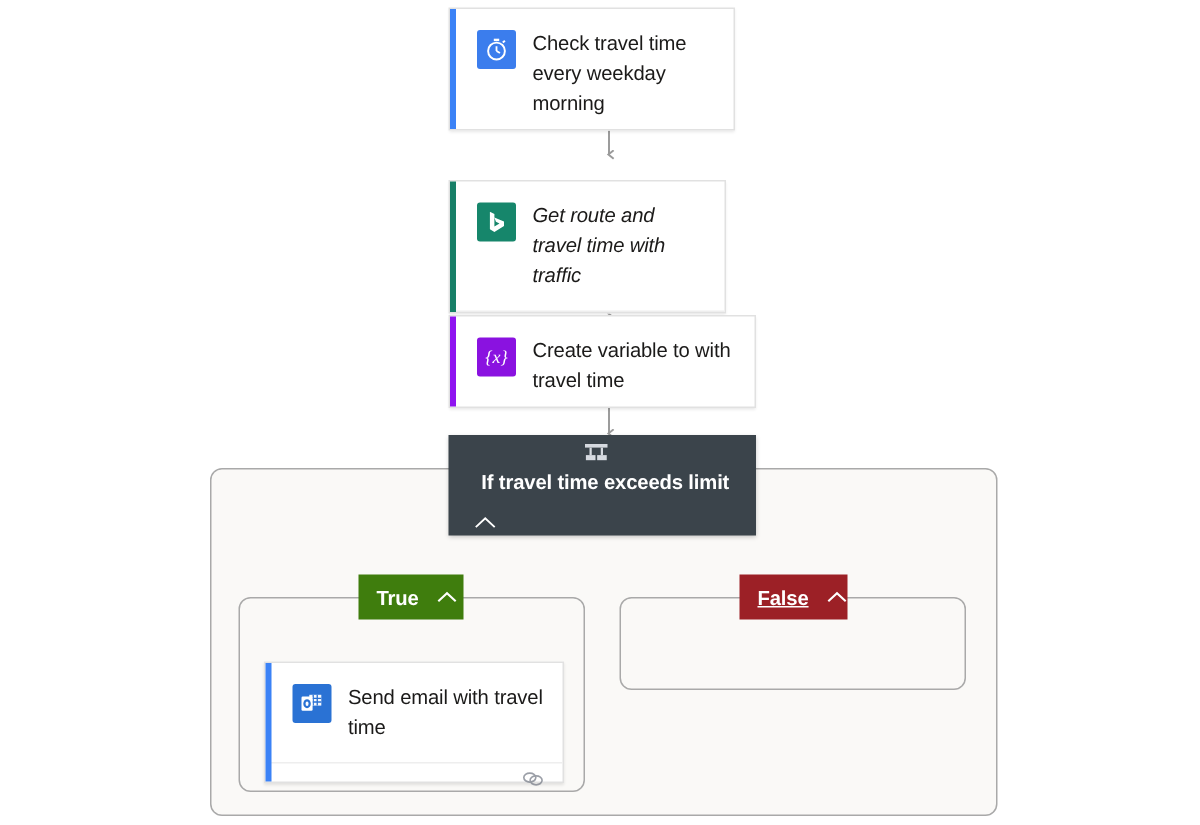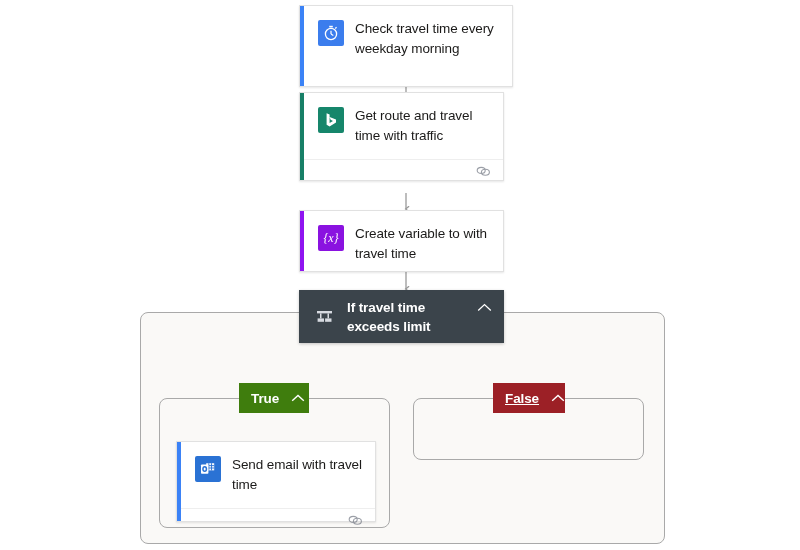--- a/index.html
+++ b/index.html
@@ -191,37 +191,37 @@
 
     <line x1="274" y1="413" x2="274" y2="430" stroke="#9a9a9a" stroke-width="1.3" marker-end="url(#arw)"></line>
   </svg>
 
   <div class="scope-outer" style="left:140px; top:312px; width:525px; height:232px;"></div>
 
   <div class="scope-inner" style="left:159px; top:398px; width:231px; height:130px;"></div>
 
   <div class="scope-inner" style="left:413px; top:398px; width:231px; height:62px;"></div>
 
-  <div class="card" style="left:299px; top:5px; width:214px; height:82px;">
+  <div class="card" style="left:299px; top:5px; width:191px; height:82px;">
     <div class="accent" style="background:#3b82f6;"></div>
     <div class="card-main">
       <div class="card-icon" style="background:#3b7ded;">
         <svg width="16" height="16" viewBox="0 0 16 16">
           <rect x="6.2" y="0.8" width="3.6" height="1.6" fill="#ffffff"></rect>
           <circle cx="8" cy="9" r="5.6" fill="none" stroke="#ffffff" stroke-width="1.3"></circle>
           <line x1="8" y1="9" x2="8" y2="5.8" stroke="#ffffff" stroke-width="1.2"></line>
           <line x1="8" y1="9" x2="10.3" y2="10.4" stroke="#ffffff" stroke-width="1.2"></line>
           <line x1="12.2" y1="3.4" x2="13.6" y2="2.2" stroke="#ffffff" stroke-width="1.3"></line>
         </svg>
       </div>
       <div class="card-title">Check travel time every weekday morning</div>
     </div>
   </div>
 
-  <div class="card" style="left:299px; top:92px; width:205px; height:89px;">
+  <div class="card" style="left:299px; top:120px; width:185px; height:89px;font-style:italic;">
     <div class="accent" style="background:#177f67;"></div>
     <div class="card-main">
       <div class="card-icon" style="background:#16866b;">
         <svg width="17" height="17" viewBox="0 0 17 17">
           <path d="M3.6,1.2 L6.6,2.6 L6.6,11.0 L10.0,9.0 L7.6,7.8 L6.6,5.0 L13.0,7.6 L13.0,10.6 L6.6,14.6 L3.6,12.8 Z" fill="#ffffff"></path>
         </svg>
       </div>
       <div class="card-title">Get route and travel time with traffic</div>
     </div>
     <div class="card-footer">
@@ -237,21 +237,21 @@
   <div class="card" style="left:299px; top:210px; width:205px; height:62px;">
     <div class="accent" style="background:#8f14f0;"></div>
     <div class="card-main">
       <div class="card-icon" style="background:#8a12e0; font-size:12px; font-style:italic; font-family:'Liberation Serif', serif;">
         <span>{x}</span>
       </div>
       <div class="card-title">Create variable to with travel time</div>
     </div>
   </div>
 
-  <div class="cond-card" style="left:299px; top:290px; width:205px; height:53px;">
+  <div class="cond-card" style="left:299px; top:290px; width:205px; height:67px;flex-direction:column;">
     <div class="cond-icon">
       <svg width="19" height="19" viewBox="0 0 19 19">
         <rect x="2.0" y="4.0" width="15.0" height="2.4" fill="#d6dae0"></rect>
         <rect x="5.0" y="6.4" width="1.5" height="5.0" fill="#d6dae0"></rect>
         <rect x="12.5" y="6.4" width="1.5" height="5.0" fill="#d6dae0"></rect>
         <rect x="2.6" y="11.4" width="6.4" height="3.4" fill="#d6dae0"></rect>
         <rect x="10.1" y="11.4" width="6.4" height="3.4" fill="#d6dae0"></rect>
       </svg>
     </div>
     <div class="cond-title">If travel time exceeds limit</div>

